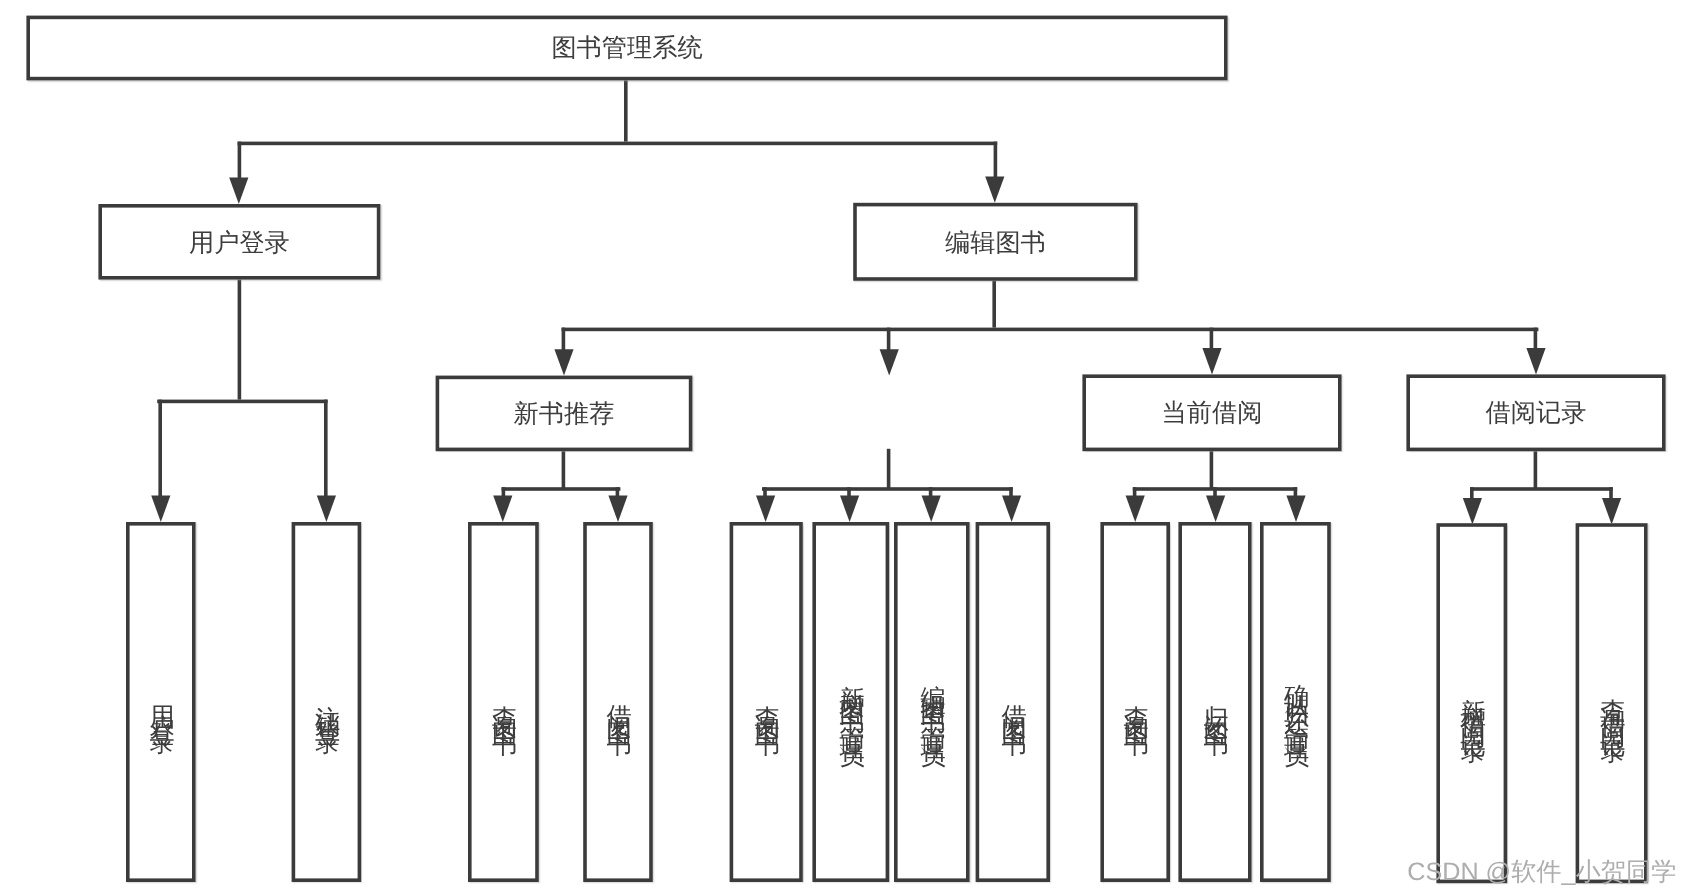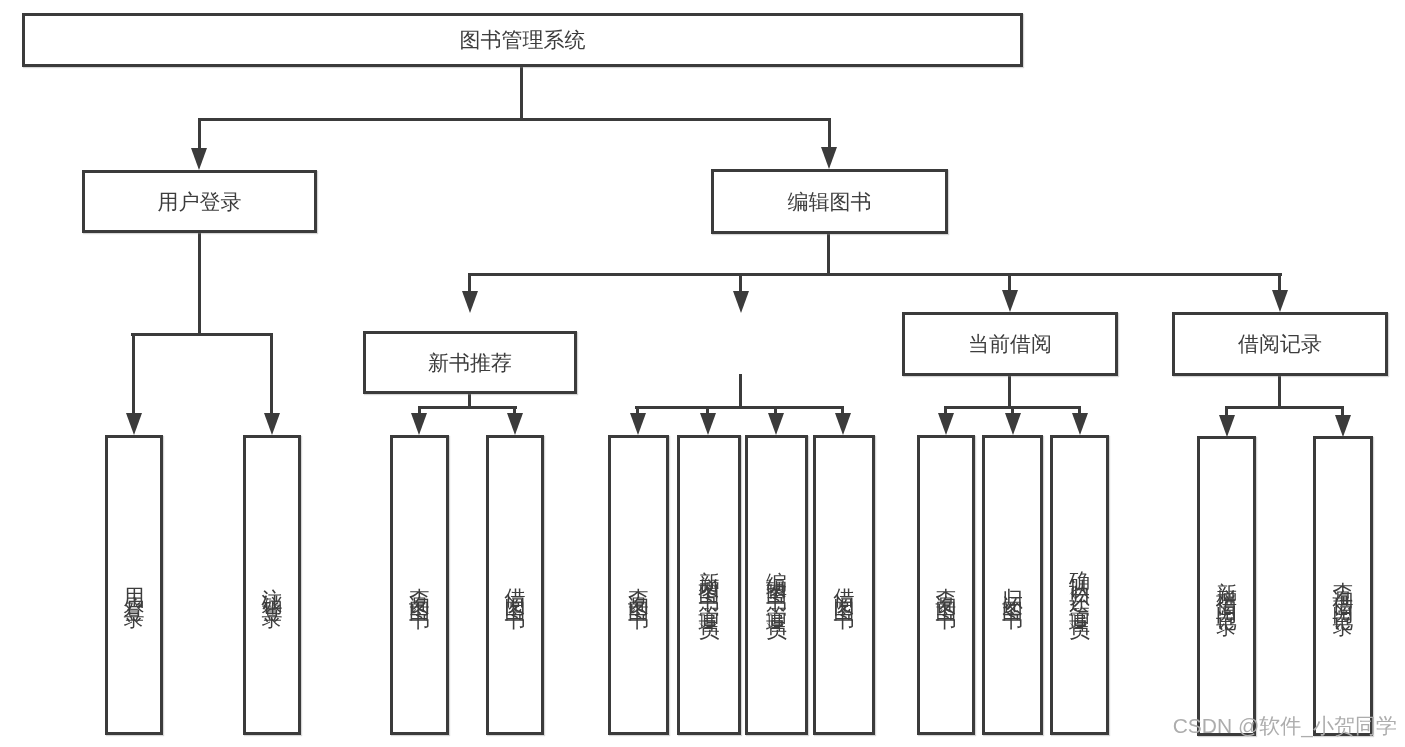--- a/index.html
+++ b/index.html
@@ -68,21 +68,21 @@
   </div>
 
   <div class="node" style="left:82px; top:170px; width:235px; height:63px;">
     <span>用户登录</span>
   </div>
 
   <div class="node" style="left:711px; top:169px; width:237px; height:65px;">
     <span>编辑图书</span>
   </div>
 
-  <div class="node" style="left:363px; top:331px; width:214px; height:63px;">
+  <div class="node" style="left:363px; top:313px; width:214px; height:63px;">
     <span>新书推荐</span>
   </div>
 
 
   <div class="node" style="left:1172px; top:312px; width:216px; height:64px;">
     <span>借阅记录</span>
   </div>
 
   <div class="node" style="left:902px; top:312px; width:216px; height:64px;">
     <span>当前借阅</span>

